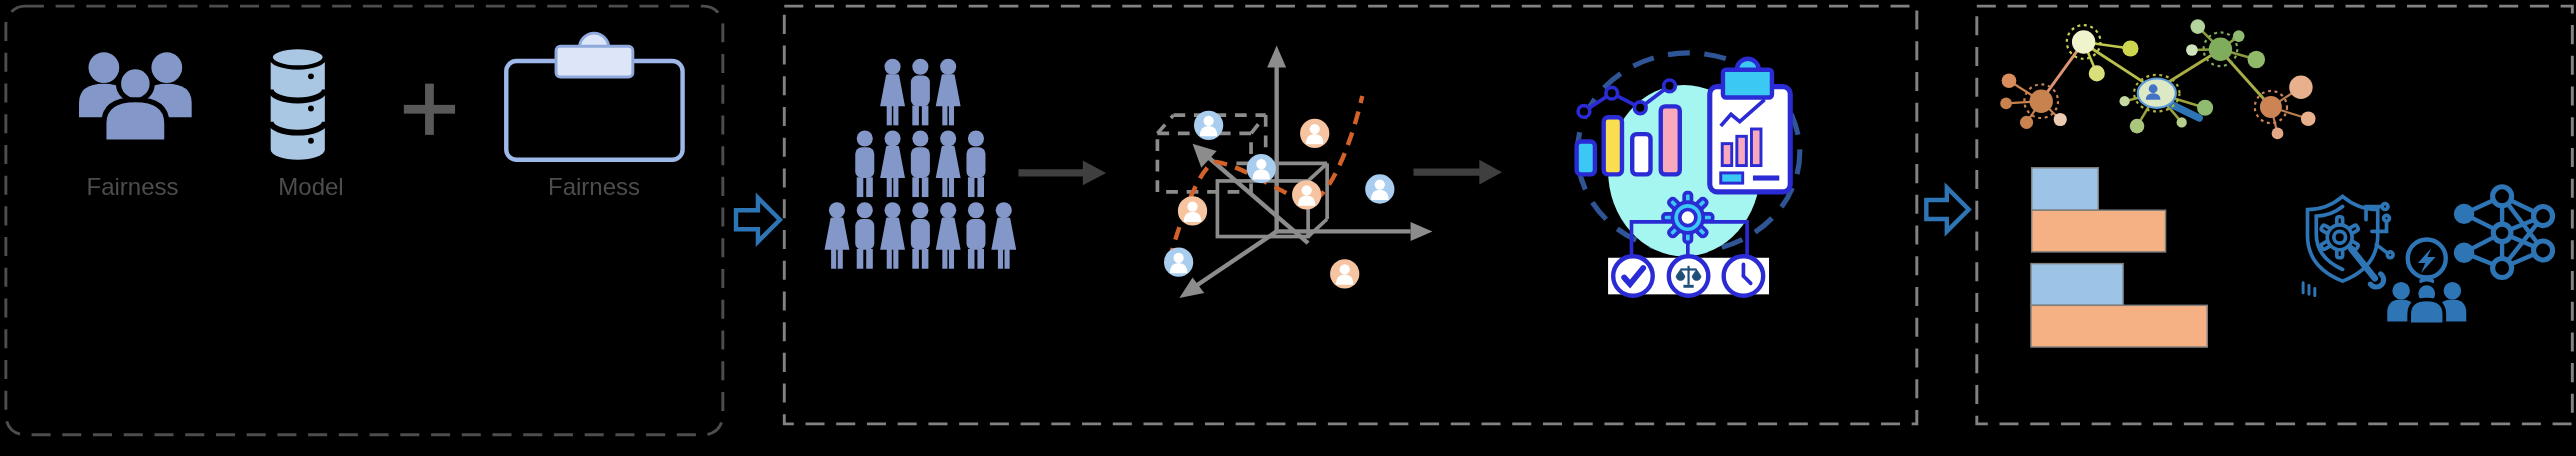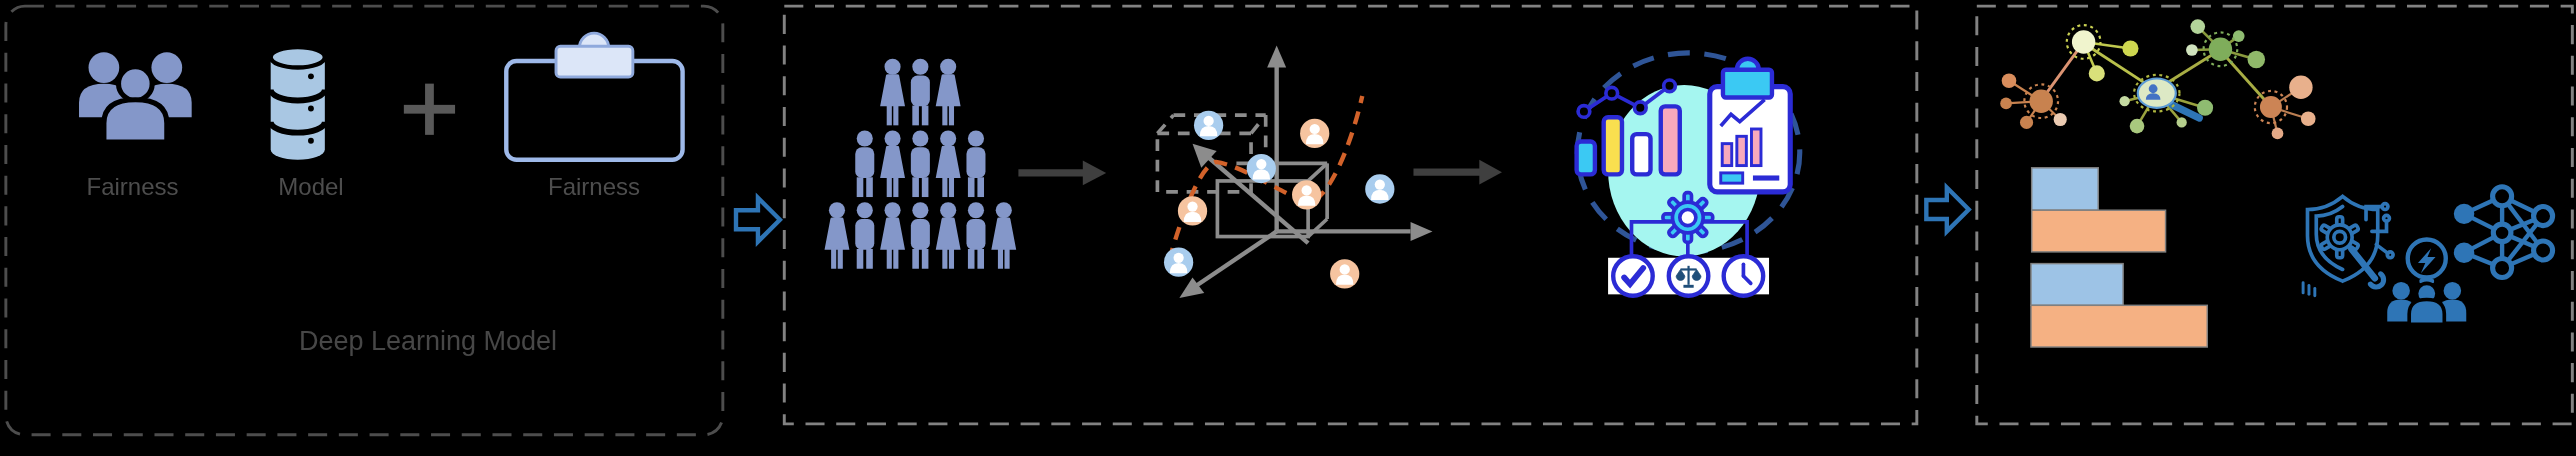--- a/index.html
+++ b/index.html
@@ -358,16 +358,15 @@
     <circle cx="126" cy="45" r="13" fill="#000" stroke="#2E75B6" stroke-width="7"></circle>
     <circle cx="70" cy="68" r="12" fill="#000" stroke="#2E75B6" stroke-width="7"></circle>
     <circle cx="126" cy="92" r="13" fill="#000" stroke="#2E75B6" stroke-width="7"></circle>
     <circle cx="70" cy="116" r="13" fill="#000" stroke="#2E75B6" stroke-width="7"></circle>
   </g>
 </svg>
 
 <div class="lbl" style="left:73px;top:173px;width:119px;">Fairness</div>
 <div class="lbl" style="left:256px;top:173px;width:110px;">Model</div>
 <div class="lbl" style="left:539px;top:173px;width:110px;">Fairness</div>
-<div class="lbl caption" style="left:278px;top:326px;width:300px;">Deep Learning Model</div>
 
 </div>
 
 
 </body></html>

